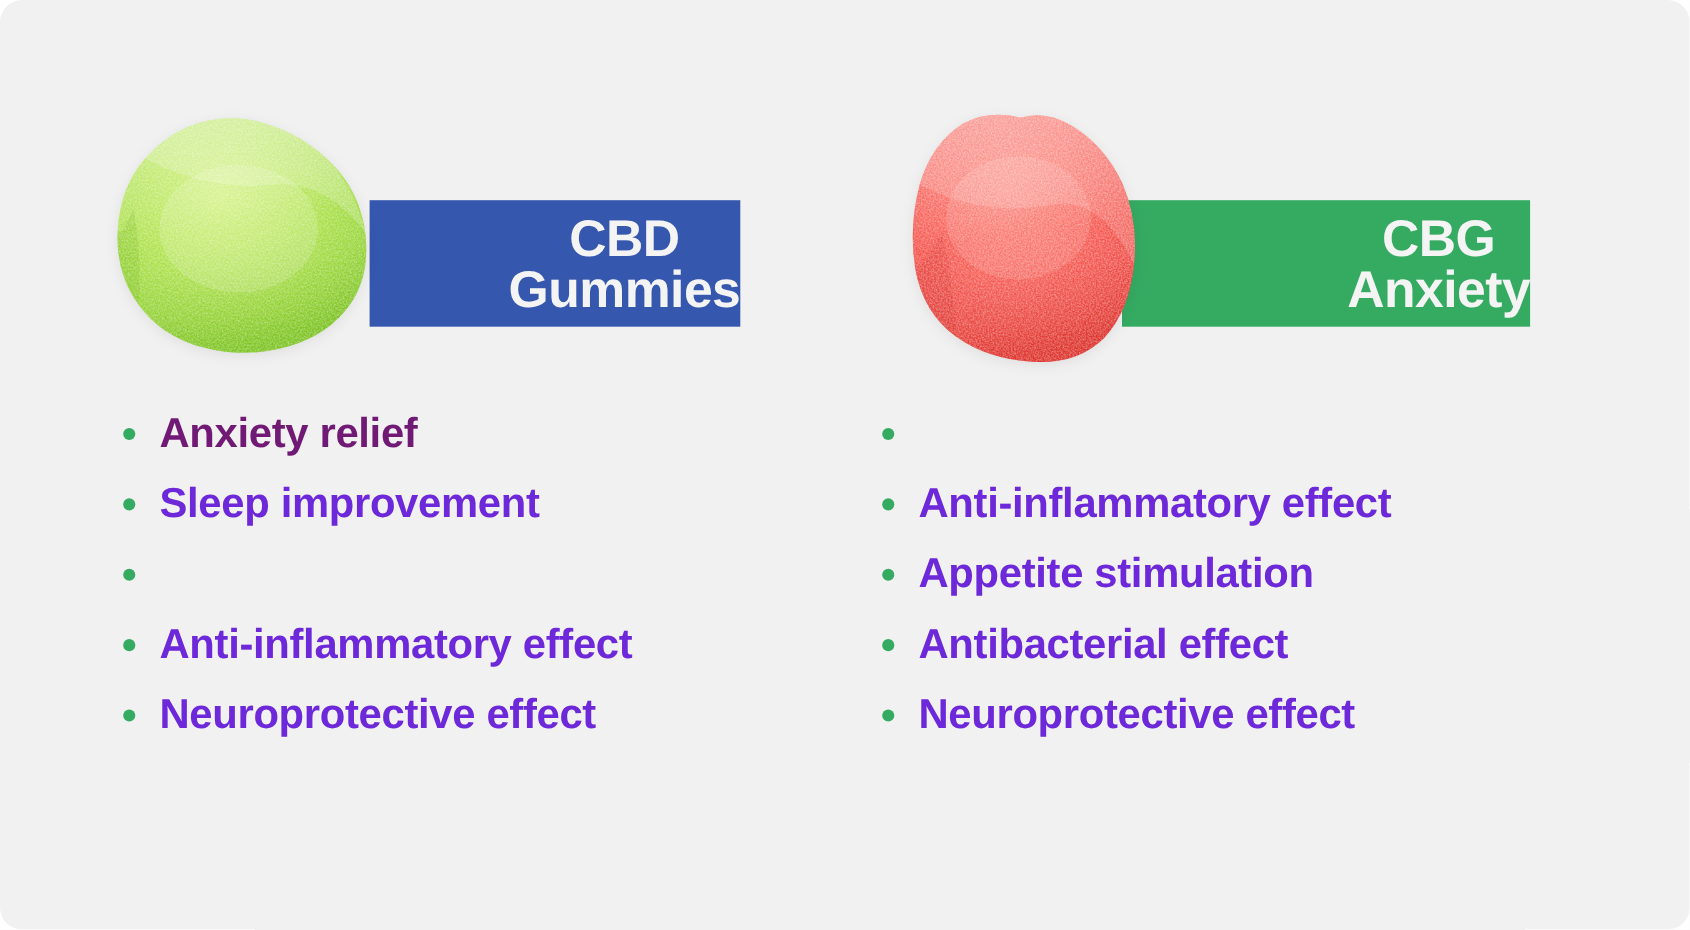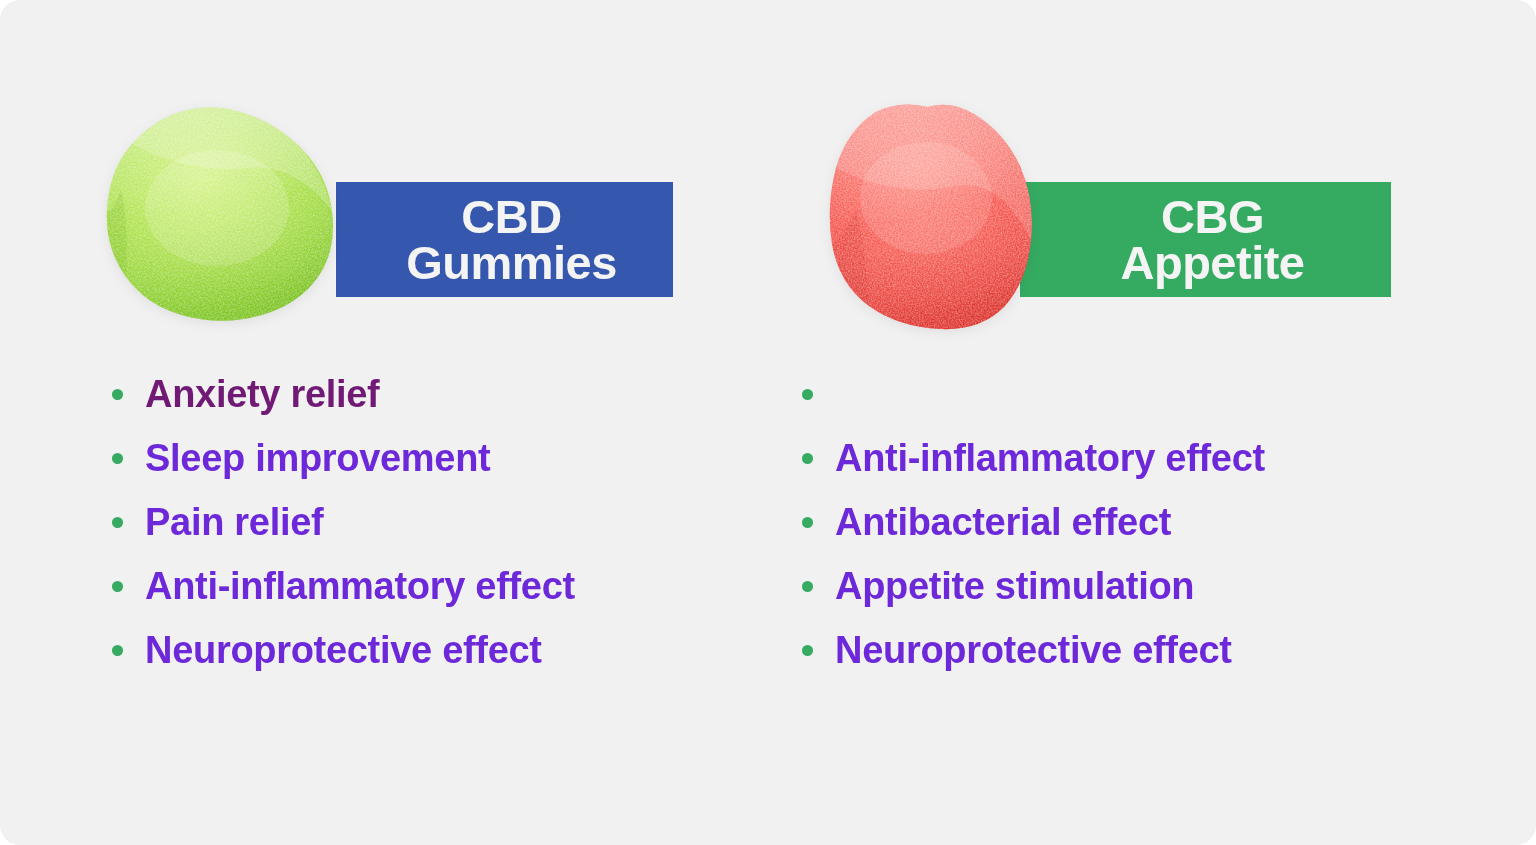--- a/index.html
+++ b/index.html
@@ -43,21 +43,21 @@
   }
   .left  .header-block { width: 573px; }
   .right .header-block { width: 601px; }
 
   .banner {
     position: absolute;
     top: 0;
     height: 115px;
     display: flex;
     align-items: center;
-    justify-content: center;
+    justify-content: flex-end;
     box-sizing: border-box;
   }
   .left .banner {
     left: 236px;
     width: 337px;
     background: #3557ae;
   }
   .right .banner {
     left: 230px;
     width: 371px;
@@ -187,41 +187,40 @@
       <li class="benefit-item">
         <span class="bullet-dot"></span>
         <span class="benefit-label accent-blue">Anxiety relief</span>
       </li>
       <li class="benefit-item">
         <span class="bullet-dot"></span>
         <span class="benefit-label">Sleep improvement</span>
       </li>
       <li class="benefit-item">
         <span class="bullet-dot"></span>
-        <span class="benefit-label">Pain relief</span>
       </li>
       <li class="benefit-item">
         <span class="bullet-dot"></span>
         <span class="benefit-label">Anti-inflammatory effect</span>
       </li>
       <li class="benefit-item">
         <span class="bullet-dot"></span>
         <span class="benefit-label">Neuroprotective effect</span>
       </li>
     </ul>
 
   </div>
 
   <div class="column right">
 
     <div class="header-block">
 
       <div class="banner">
         <div class="banner-title">CBG
-Appetite</div>
+Anxiety</div>
       </div>
 
       <div class="gummy red">
         <svg viewBox="0 0 215 233" xmlns="http://www.w3.org/2000/svg">
           <defs>
             <radialGradient id="rGrad" cx="44%" cy="30%" r="80%">
               <stop offset="0%" stop-color="#fc6b5e"></stop>
               <stop offset="40%" stop-color="#f9544a"></stop>
               <stop offset="75%" stop-color="#f03f38"></stop>
               <stop offset="100%" stop-color="#e23029"></stop>
@@ -261,27 +260,27 @@
     <ul class="benefit-list">
       <li class="benefit-item">
         <span class="bullet-dot"></span>
       </li>
       <li class="benefit-item">
         <span class="bullet-dot"></span>
         <span class="benefit-label">Anti-inflammatory effect</span>
       </li>
       <li class="benefit-item">
         <span class="bullet-dot"></span>
+        <span class="benefit-label">Appetite stimulation</span>
+      </li>
+      <li class="benefit-item">
+        <span class="bullet-dot"></span>
         <span class="benefit-label">Antibacterial effect</span>
       </li>
       <li class="benefit-item">
         <span class="bullet-dot"></span>
-        <span class="benefit-label">Appetite stimulation</span>
-      </li>
-      <li class="benefit-item">
-        <span class="bullet-dot"></span>
         <span class="benefit-label">Neuroprotective effect</span>
       </li>
     </ul>
 
   </div>
 
 </div>
 
 </body></html>

